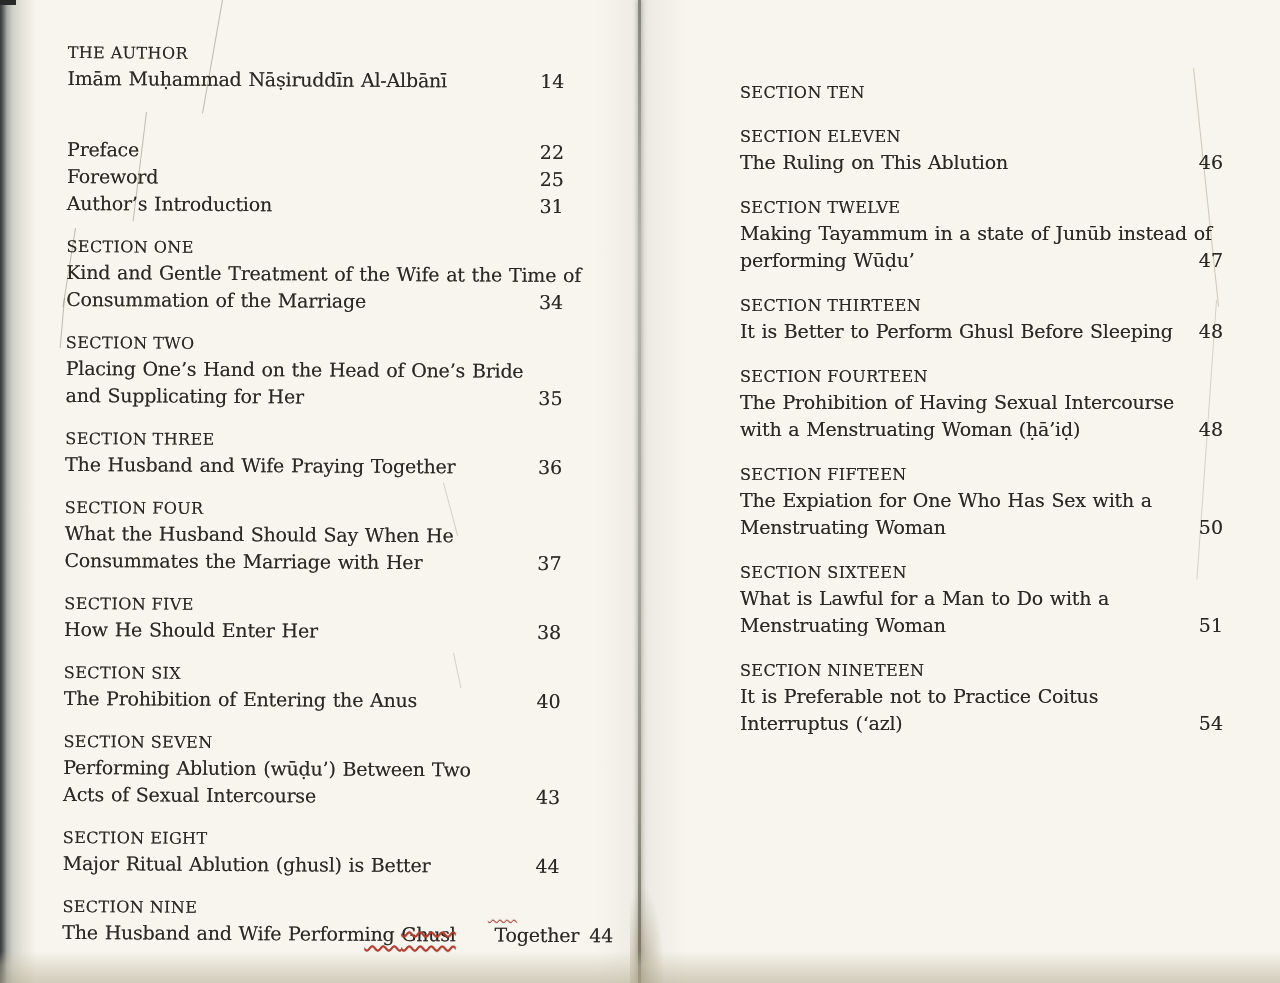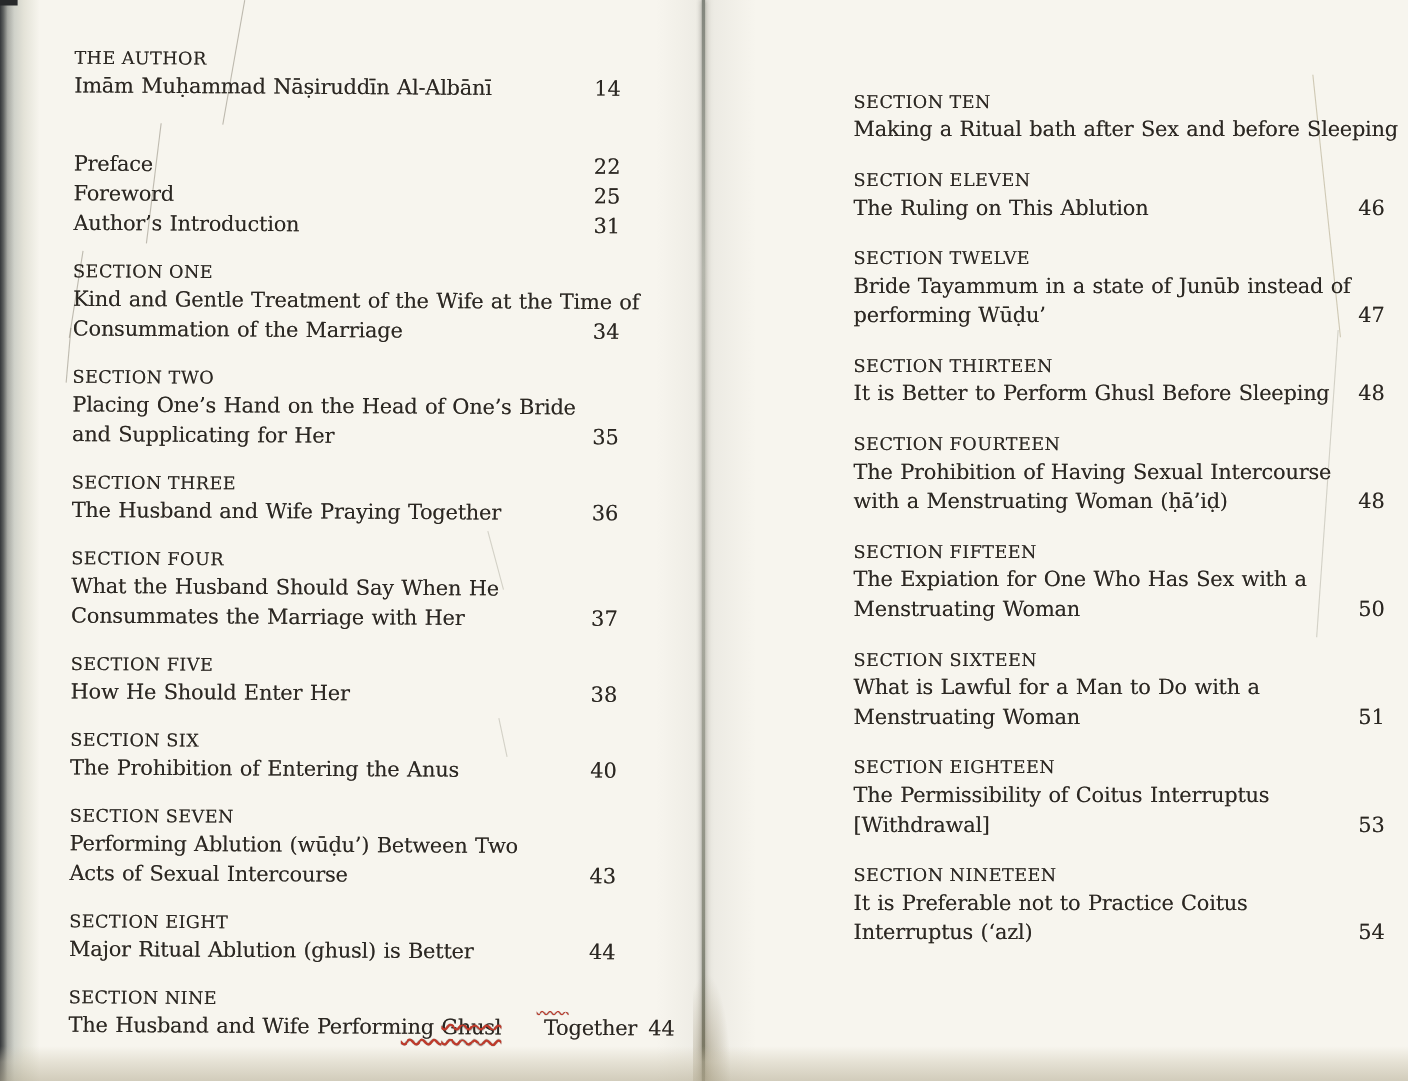--- a/index.html
+++ b/index.html
@@ -29,21 +29,21 @@
     background:linear-gradient(to bottom,rgba(203,196,174,0) 0%,rgba(203,196,174,0.40) 45%,rgba(184,176,152,0.60) 100%);}
 
   
   .crease{position:absolute;width:1px;background:rgba(112,106,88,0.42);transform-origin:top left;}
   .crease.tan{background:rgba(158,146,108,0.45);}
   .crease.faint{background:rgba(120,114,96,0.28);}
 
   
   .page-col{position:absolute;top:0;color:#2b2722;text-shadow:0 0 0.4px rgba(43,39,34,0.55);}
   .left-col{left:68px;width:497px;padding-top:40px;transform:rotate(0.35deg);transform-origin:0 0;}
-  .right-col{left:776px;width:483px;padding-top:80px;}
+  .right-col{left:740px;width:483px;padding-top:80px;}
 
   .entry{margin-bottom:17px;}
   .right-col .entry{margin-bottom:19px;}
   .entry.gap-lg{margin-bottom:44px;}
 
   .heading{font-size:16px;line-height:25px;letter-spacing:0.4px;}
   .row{display:flex;justify-content:space-between;align-items:baseline;}
   .row-text{font-size:19px;line-height:27px;letter-spacing:-0.2px;word-spacing:1px;white-space:nowrap;}
   .pagenum{font-size:19px;line-height:27px;margin-left:10px;}
 
@@ -171,36 +171,32 @@
         <div class="row">
           <span class="row-text"><span class="seg">The Husband and Wife Perform</span><span class="seg mark-red-scribble">ing </span><span class="seg it mark-red-scribble-strike">Ghusl</span><span class="seg mark-red-over"> To</span><span class="seg">gether</span></span>
           <span class="pagenum">44</span>
         </div>
       </div>
     </div>
 
   <div class="page-col right-col">
       <div class="entry">
         <div class="heading"><span class="seg">SECTION TEN</span></div>
-        <div class="row">
-          <span class="row-text"><span class="seg">Making a Ritual bath after Sex and before Sleeping</span></span>
-          <span class="pagenum">45</span>
-        </div>
       </div>
       <div class="entry">
         <div class="heading"><span class="seg">SECTION ELEVEN</span></div>
         <div class="row">
           <span class="row-text"><span class="seg">The Ruling on This Ablution</span></span>
           <span class="pagenum">46</span>
         </div>
       </div>
       <div class="entry">
         <div class="heading"><span class="seg">SECTION TWELVE</span></div>
         <div class="row">
-          <span class="row-text"><span class="seg">Bride </span><span class="seg it">Tayammum</span><span class="seg"> in a state of </span><span class="seg it">Junūb</span><span class="seg"> instead of</span></span>
+          <span class="row-text"><span class="seg">Making </span><span class="seg it">Tayammum</span><span class="seg"> in a state of </span><span class="seg it">Junūb</span><span class="seg"> instead of</span></span>
         </div>
         <div class="row">
           <span class="row-text"><span class="seg">performing </span><span class="seg it">Wūḍu’</span></span>
           <span class="pagenum">47</span>
         </div>
       </div>
       <div class="entry">
         <div class="heading"><span class="seg">SECTION THIRTEEN</span></div>
         <div class="row">
           <span class="row-text"><span class="seg">It is Better to Perform </span><span class="seg it">Ghusl</span><span class="seg"> Before Sleeping</span></span>
@@ -231,30 +227,20 @@
         <div class="heading"><span class="seg">SECTION SIXTEEN</span></div>
         <div class="row">
           <span class="row-text"><span class="seg">What is Lawful for a Man to Do with a</span></span>
         </div>
         <div class="row">
           <span class="row-text"><span class="seg">Menstruating Woman</span></span>
           <span class="pagenum">51</span>
         </div>
       </div>
       <div class="entry">
-        <div class="heading"><span class="seg">SECTION EIGHTEEN</span></div>
-        <div class="row">
-          <span class="row-text"><span class="seg">The Permissibility of Coitus Interruptus</span></span>
-        </div>
-        <div class="row">
-          <span class="row-text"><span class="seg">[Withdrawal]</span></span>
-          <span class="pagenum">53</span>
-        </div>
-      </div>
-      <div class="entry">
         <div class="heading"><span class="seg">SECTION NINETEEN</span></div>
         <div class="row">
           <span class="row-text"><span class="seg">It is Preferable not to Practice Coitus</span></span>
         </div>
         <div class="row">
           <span class="row-text"><span class="seg">Interruptus (</span><span class="seg it">‘azl</span><span class="seg">)</span></span>
           <span class="pagenum">54</span>
         </div>
       </div>
     </div>

